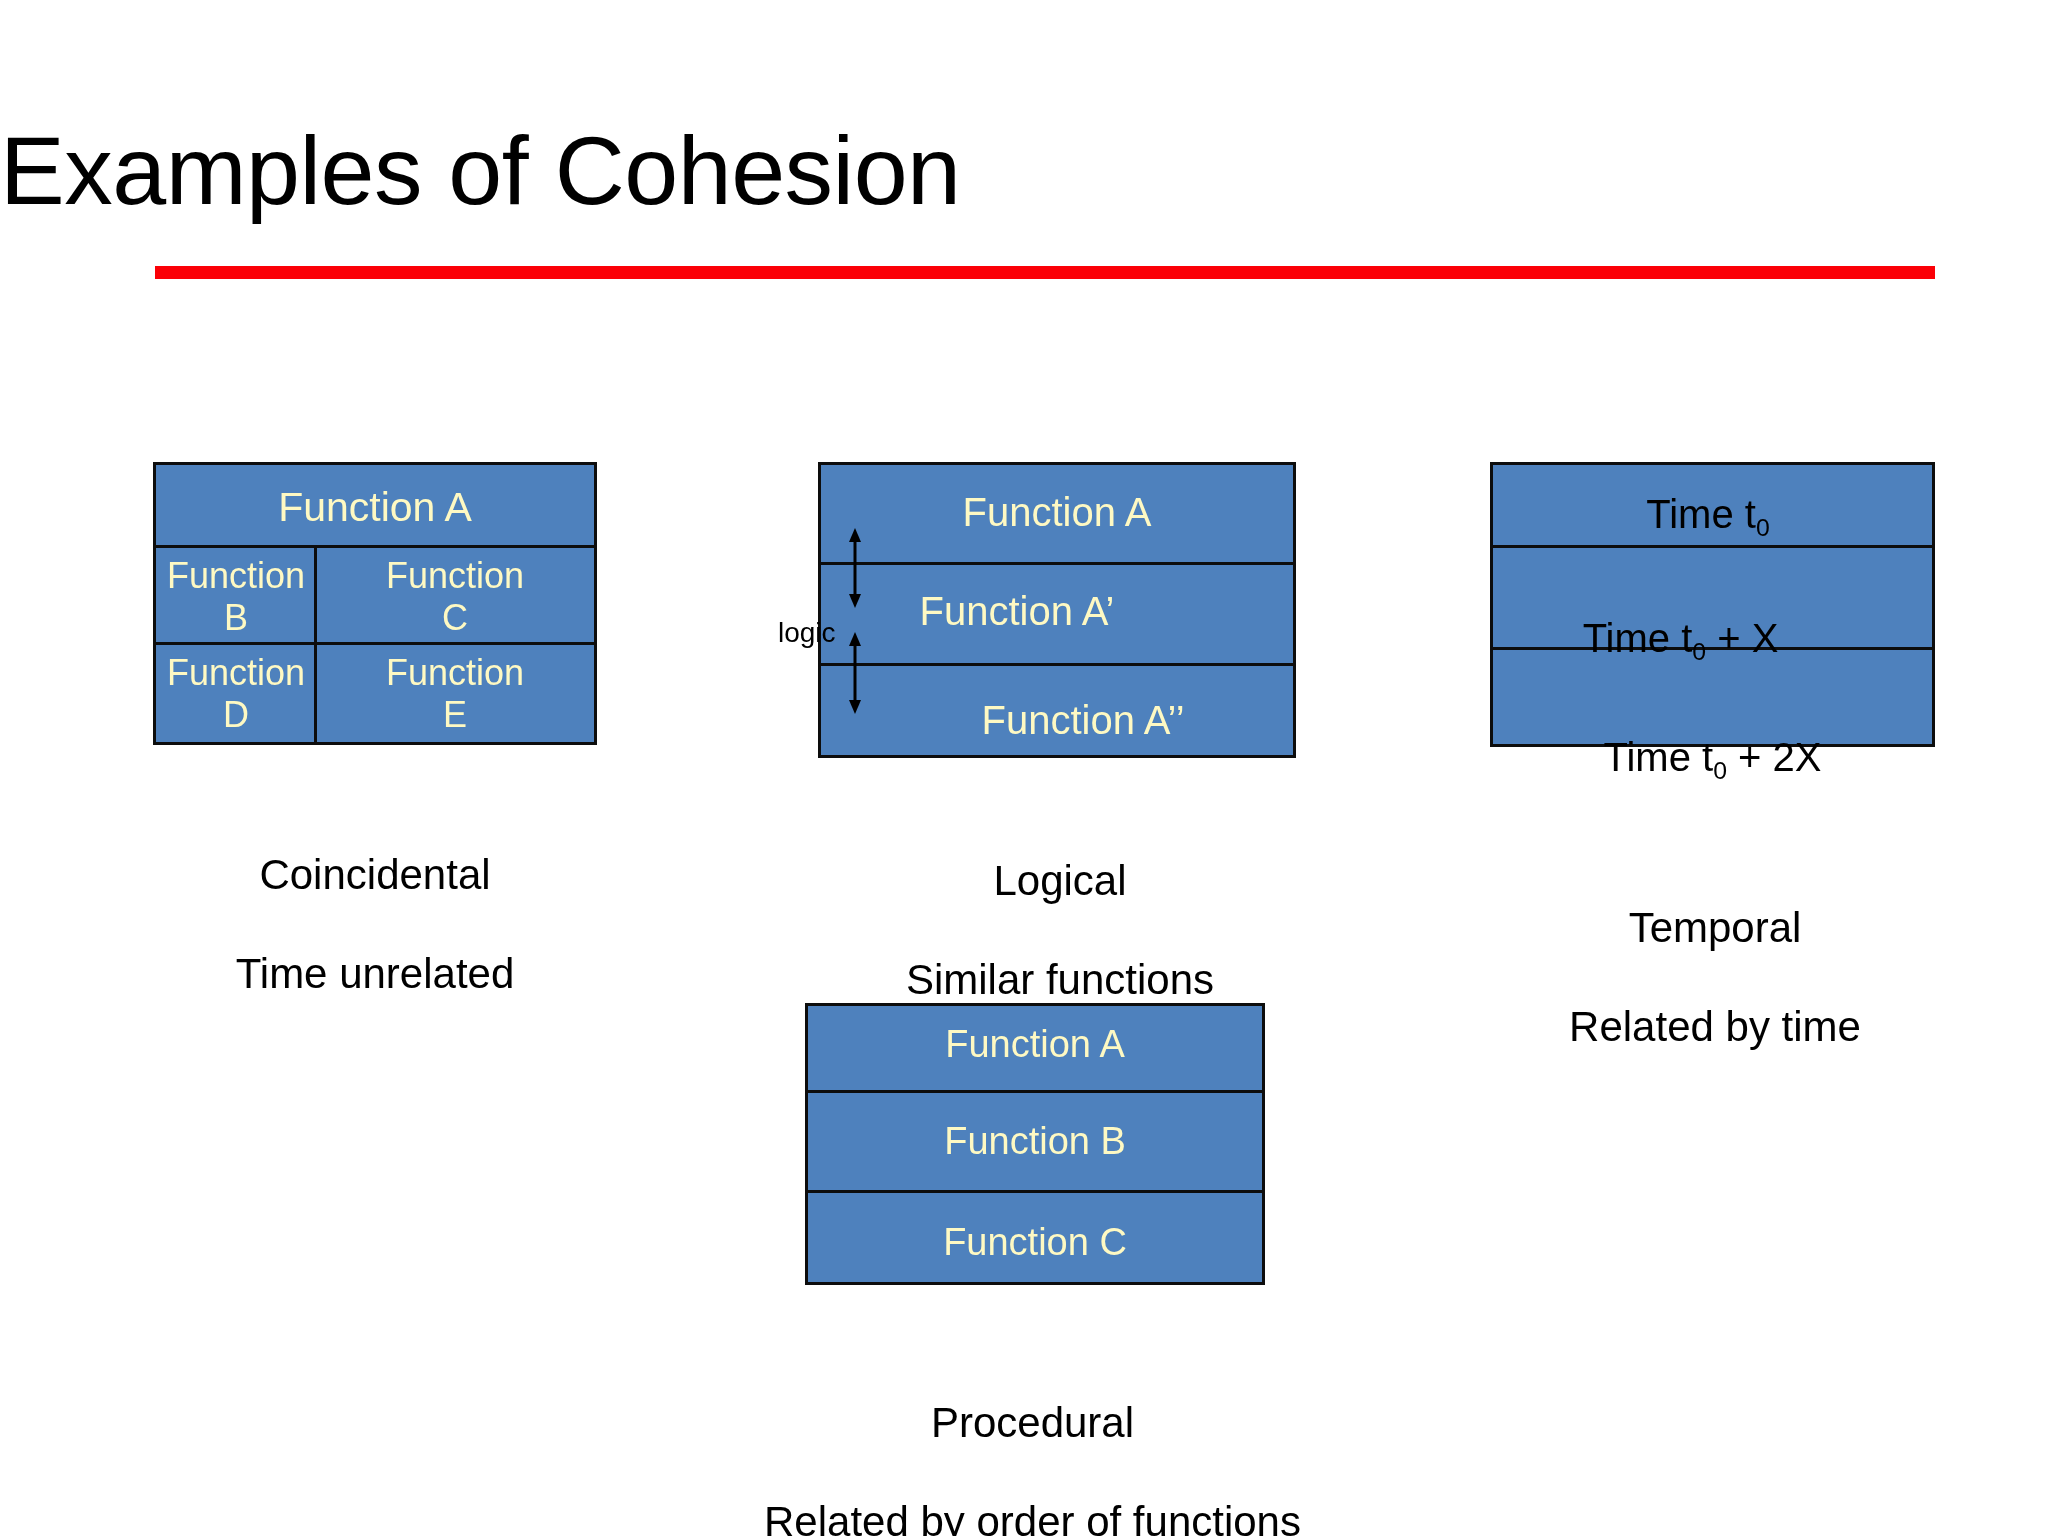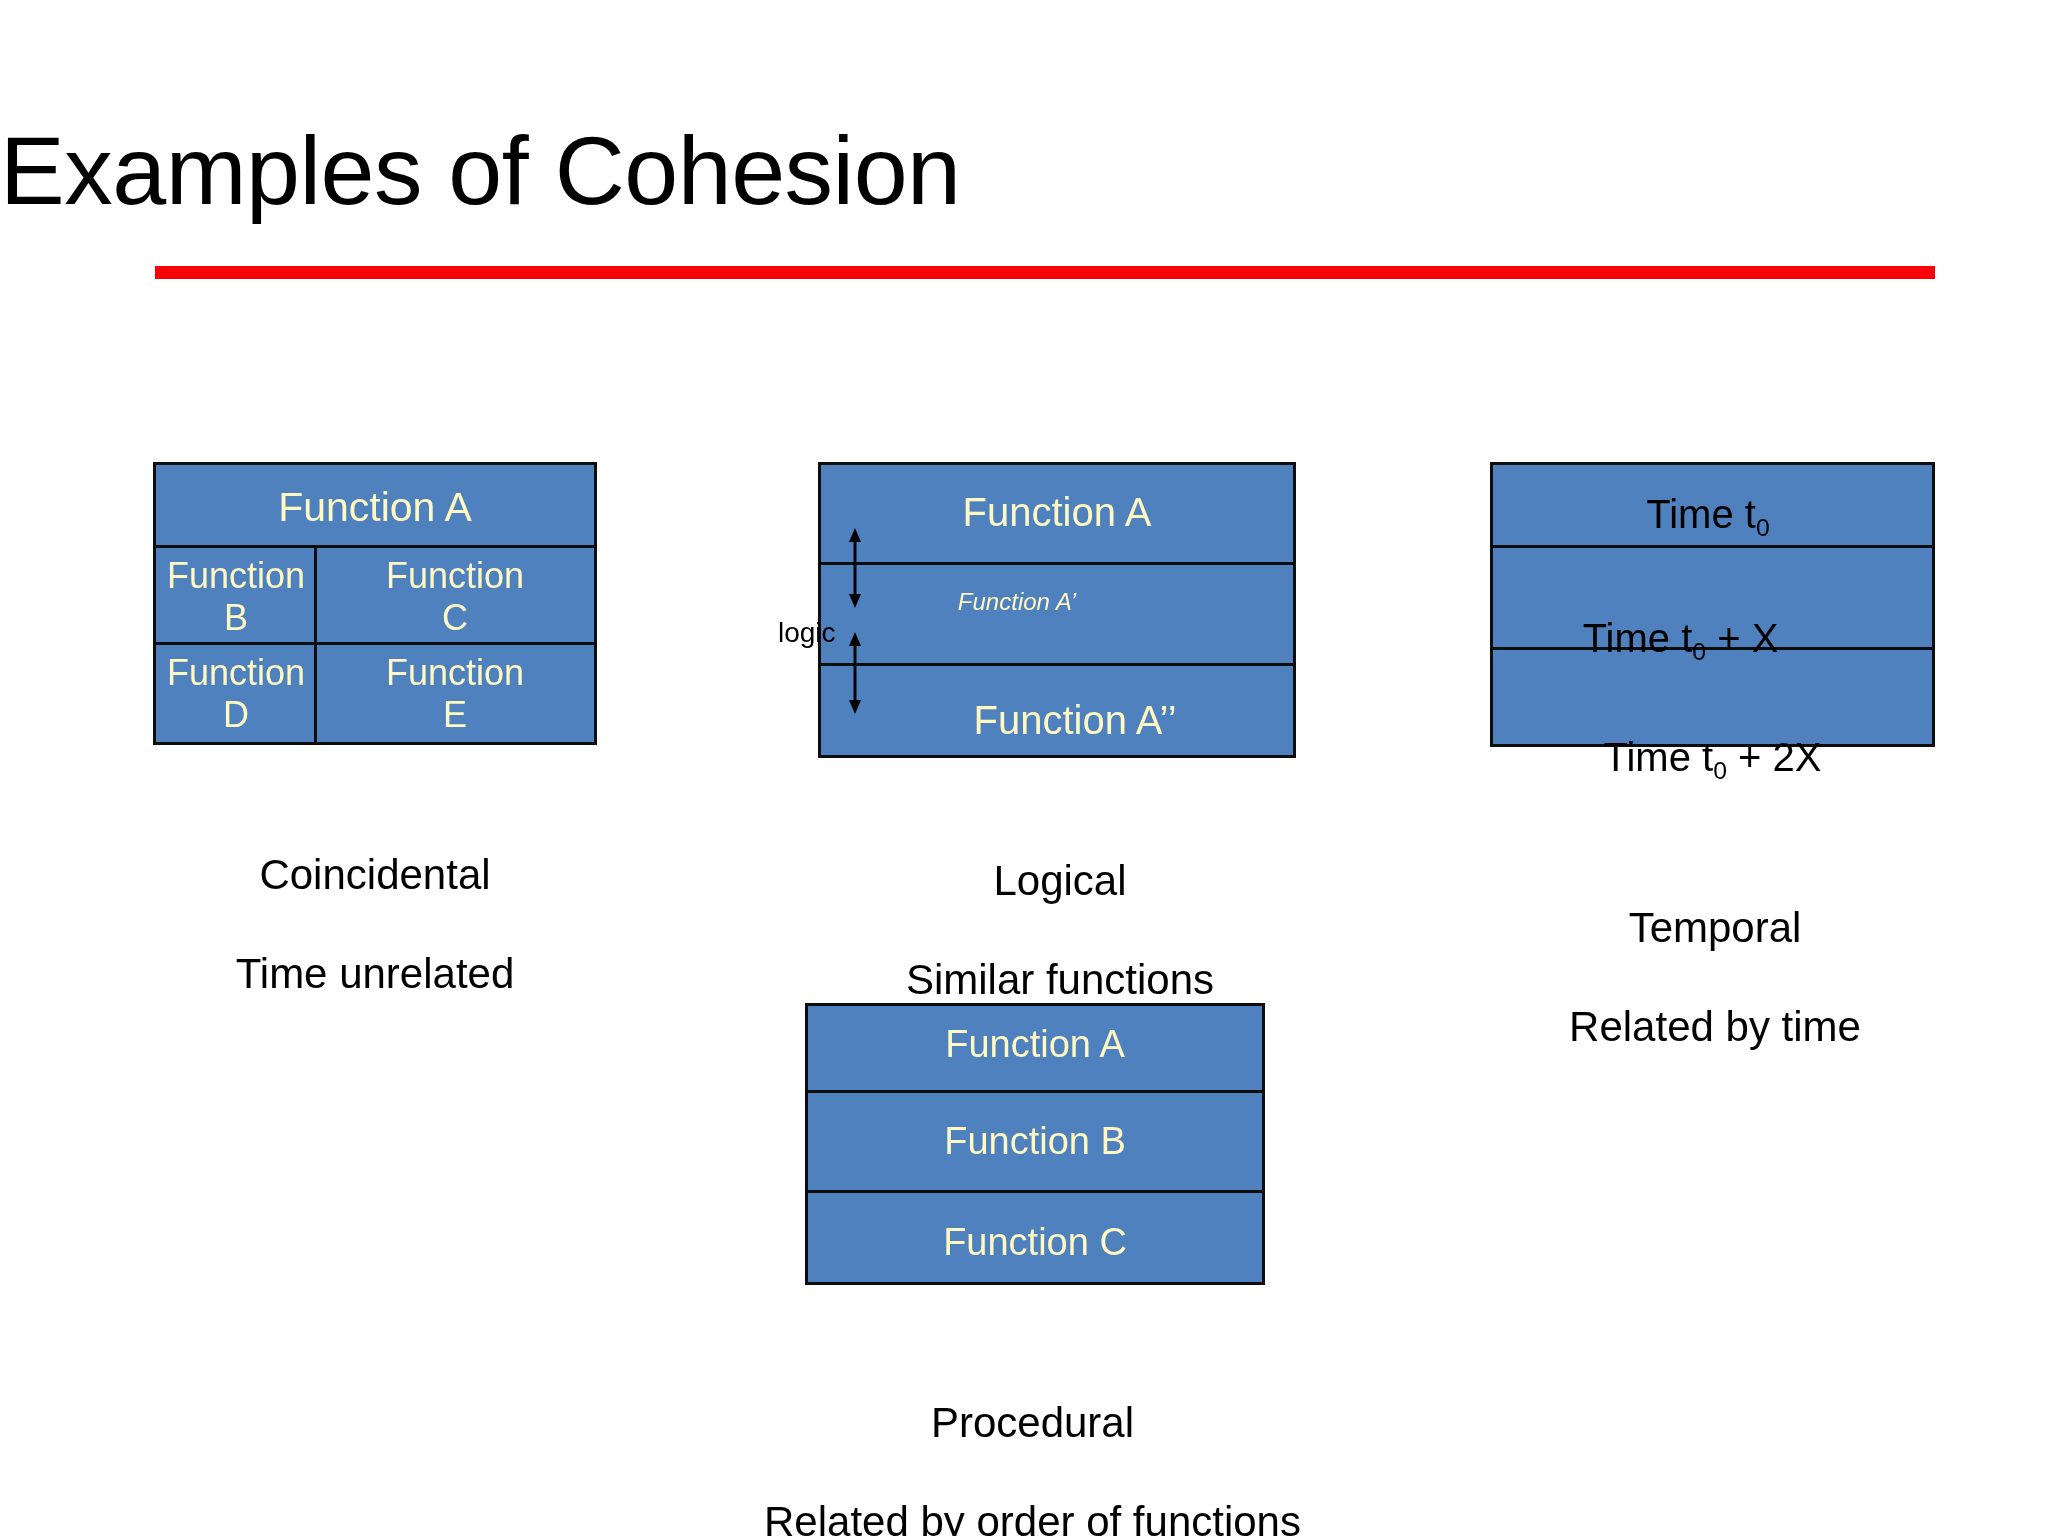--- a/index.html
+++ b/index.html
@@ -90,22 +90,22 @@
   #c1-fc  { left: 164px;top: 90px;  width: 270px; font-size: 36px; }
   #c1-fd  { left: 4px;  top: 187px; width: 152px; font-size: 36px; }
   #c1-fe  { left: 164px;top: 187px; width: 270px; font-size: 36px; }
 
   
   #box-logical { left: 818px; top: 462px; width: 478px; height: 296px; }
   #l1-hline-a { top: 97px; }
   #l1-hline-b { top: 198px; }
 
   #l1-fa  { left: 0; top: 24px;  width: 472px; font-size: 40px; }
-  #l1-fb  { left: 0; top: 123px; width: 392px; font-size: 24px; font-style: italic; }
-  #l1-fc  { left: 0; top: 232px; width: 508px; font-size: 40px; }
+  #l1-fb  { left: 0; top: 123px; width: 392px; font-size: 40px; }
+  #l1-fc  { left: 8px; top: 232px; width: 508px; font-size: 40px; }
 
   .logic-label {
     position: absolute;
     left: 778px;
     top: 617px;
     font-size: 28px;
     color: #000000;
     white-space: nowrap;
   }
   .arrow-col {

